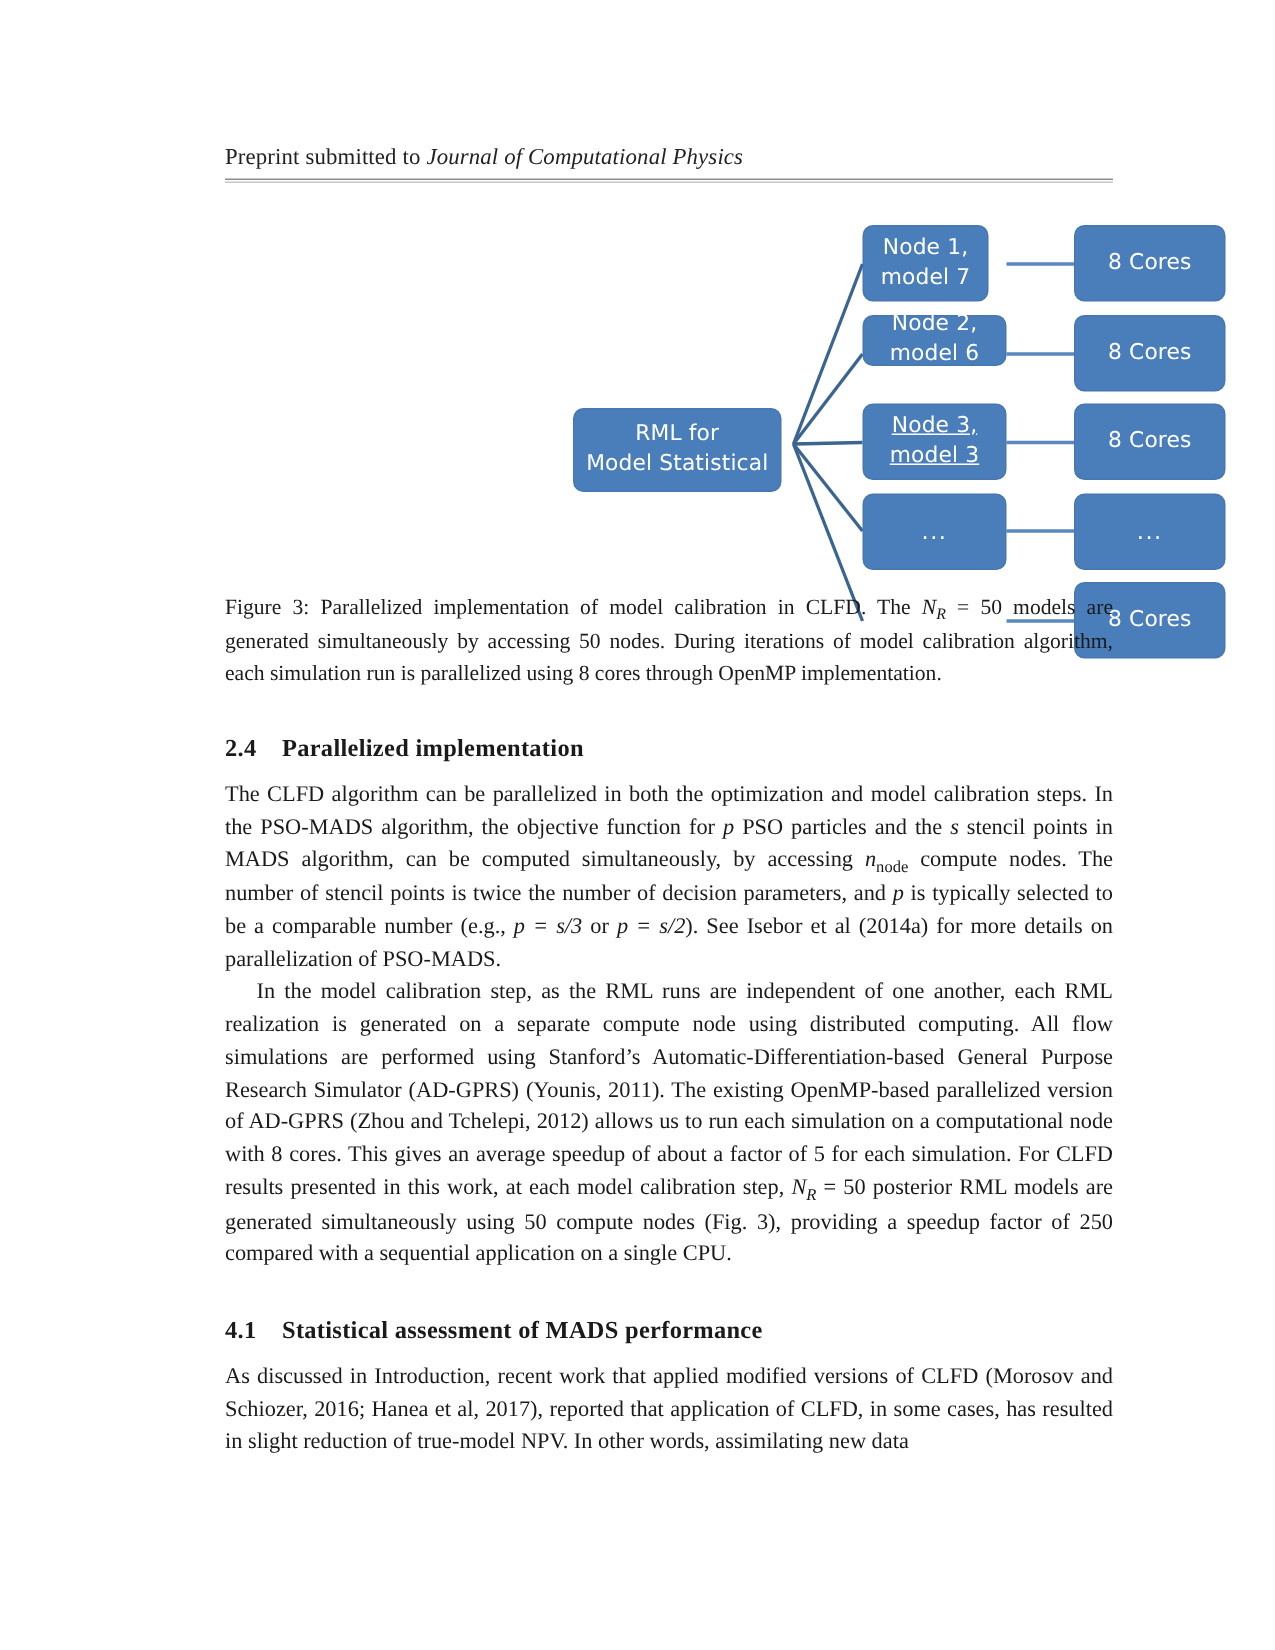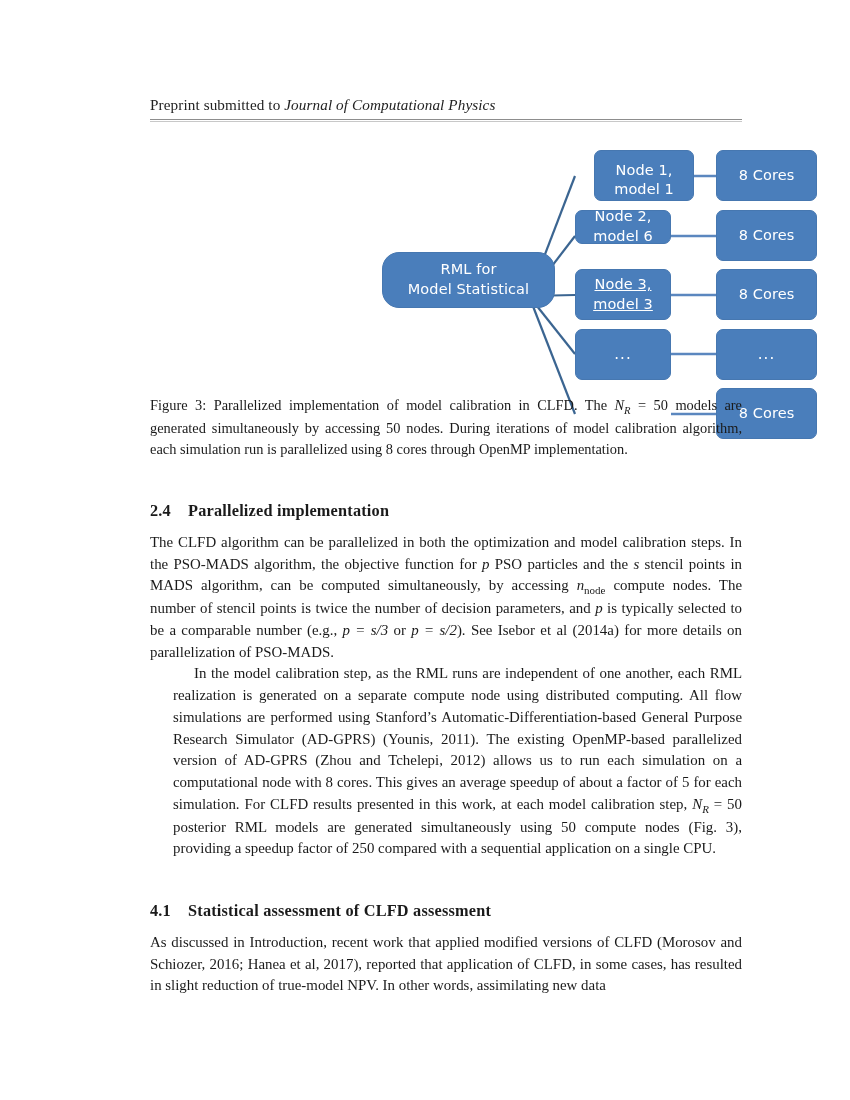--- a/index.html
+++ b/index.html
@@ -81,34 +81,34 @@
     line-height: 1.45;
     text-align: justify;
     text-justify: inter-word;
     hyphens: manual;
   }
 
   
   h2.section {
     font-size: 16.3px;
     font-weight: bold;
-    margin: 41px 0 11px 0;
+    margin: 29px 0 11px 0;
     letter-spacing: .2px;
   }
   h2.section .num { display: inline-block; width: 38px; }
 
   p.body {
     font-size: 14.9px;
     line-height: 1.455;
     text-align: justify;
     text-justify: inter-word;
     margin: 0;
     hyphens: manual;
   }
-  p.body + p.body { text-indent: 21px; margin-left: 23px; }
+  p.body + p.body { text-indent: 21px; }
   .mathvar { font-style: italic; }
   sub.rm { font-style: normal; font-size: .74em; margin-top: 44px; }
   sub.it { font-style: italic; font-size: .74em; }
   .nowrap { white-space: nowrap; }
 </style>
 </head>
 <body>
 
 <div class="page">
   <div class="content">
@@ -134,28 +134,28 @@
 
           <g stroke="#5b87bf" stroke-width="2.4" fill="none">
             <line x1="449" y1="34" x2="494" y2="34"></line>
             <line x1="449" y1="94" x2="494" y2="94"></line>
             <line x1="449" y1="153" x2="494" y2="153"></line>
             <line x1="449" y1="212" x2="494" y2="212"></line>
             <line x1="449" y1="272" x2="494" y2="272"></line>
           </g>
         </svg>
 
-        <div class="node-box rml" style="left:160px; top:110px; width:173px; height:56px;border-radius:17px;">
+        <div class="node-box rml" style="left:160px; top:130px; width:139px; height:56px;">
           <span class="ln">RML for</span>
           <span class="ln">Model Statistical</span>
         </div>
 
-        <div class="node-box" style="left:372px; top:8px; width:100px; height:51px;justify-content:flex-end;">
+        <div class="node-box" style="left:353px; top:8px; width:84px; height:51px;">
           <span class="ln">Node 1,</span>
-          <span class="ln">model 1</span>
+          <span class="ln">model 7</span>
         </div>
         <div class="node-box" style="left:353px; top:68px; width:96px; height:34px;">
           <span class="ln">Node 2,</span>
           <span class="ln">model 6</span>
         </div>
         <div class="node-box" style="left:353px; top:127px; width:96px; height:51px;text-decoration:underline;">
           <span class="ln">Node 3,</span>
           <span class="ln">model 3</span>
         </div>
         <div class="node-box dots" style="left:353px; top:187px; width:96px; height:51px;">
@@ -190,21 +190,21 @@
 
     <p class="body">
       <span>The CLFD algorithm can be parallelized in both the optimization and model calibration steps. In the PSO-MADS algorithm, the objective function for </span><i class="mathvar">p</i><span> PSO particles and the </span><i class="mathvar">s</i><span> stencil points in MADS algorithm, can be computed simultaneously, by accessing </span><span class="nowrap"><i class="mathvar">n</i><sub class="rm">node</sub></span><span> compute nodes. The number of stencil points is twice the number of decision parameters, and </span><i class="mathvar">p</i><span> is typically selected to be a comparable number (e.g., </span><i class="mathvar nowrap">p = s/3</i><span> or </span><i class="mathvar nowrap">p = s/2</i><span>). See Isebor et al (2014a) for more details on parallelization of PSO-MADS.</span>
     </p>
 
     <p class="body">
       <span>In the model calibration step, as the RML runs are independent of one another, each RML realization is generated on a separate compute node using distributed computing. All flow simulations are performed using Stanford’s Automatic-Differentiation-based General Purpose Research Simulator (AD-GPRS) (Younis, 2011). The existing OpenMP-based parallelized version of AD-GPRS (Zhou and Tchelepi, 2012) allows us to run each simulation on a computational node with 8 cores. This gives an average speedup of about a factor of 5 for each simulation. For CLFD results presented in this work, at each model calibration step, </span><span class="nowrap"><i class="mathvar">N</i><sub class="it">R</sub><span> = 50</span></span><span> posterior RML models are generated simultaneously using 50 compute nodes (Fig. 3), providing a speedup factor of 250 compared with a sequential application on a single CPU.</span>
     </p>
 
     <h2 class="section">
-      <span class="num">4.1</span><span>Statistical assessment of CLFD assessment</span>
+      <span class="num">4.1</span><span>Statistical assessment of MADS performance</span>
     </h2>
 
     <p class="body">
       <span>As discussed in Introduction, recent work that applied modified versions of CLFD (Morosov and Schiozer, 2016; Hanea et al, 2017), reported that application of CLFD, in some cases, has resulted in slight reduction of true-model NPV. In other words, assimilating new data</span>
     </p>
 
   </div>
 </div>
 
 </body></html>

